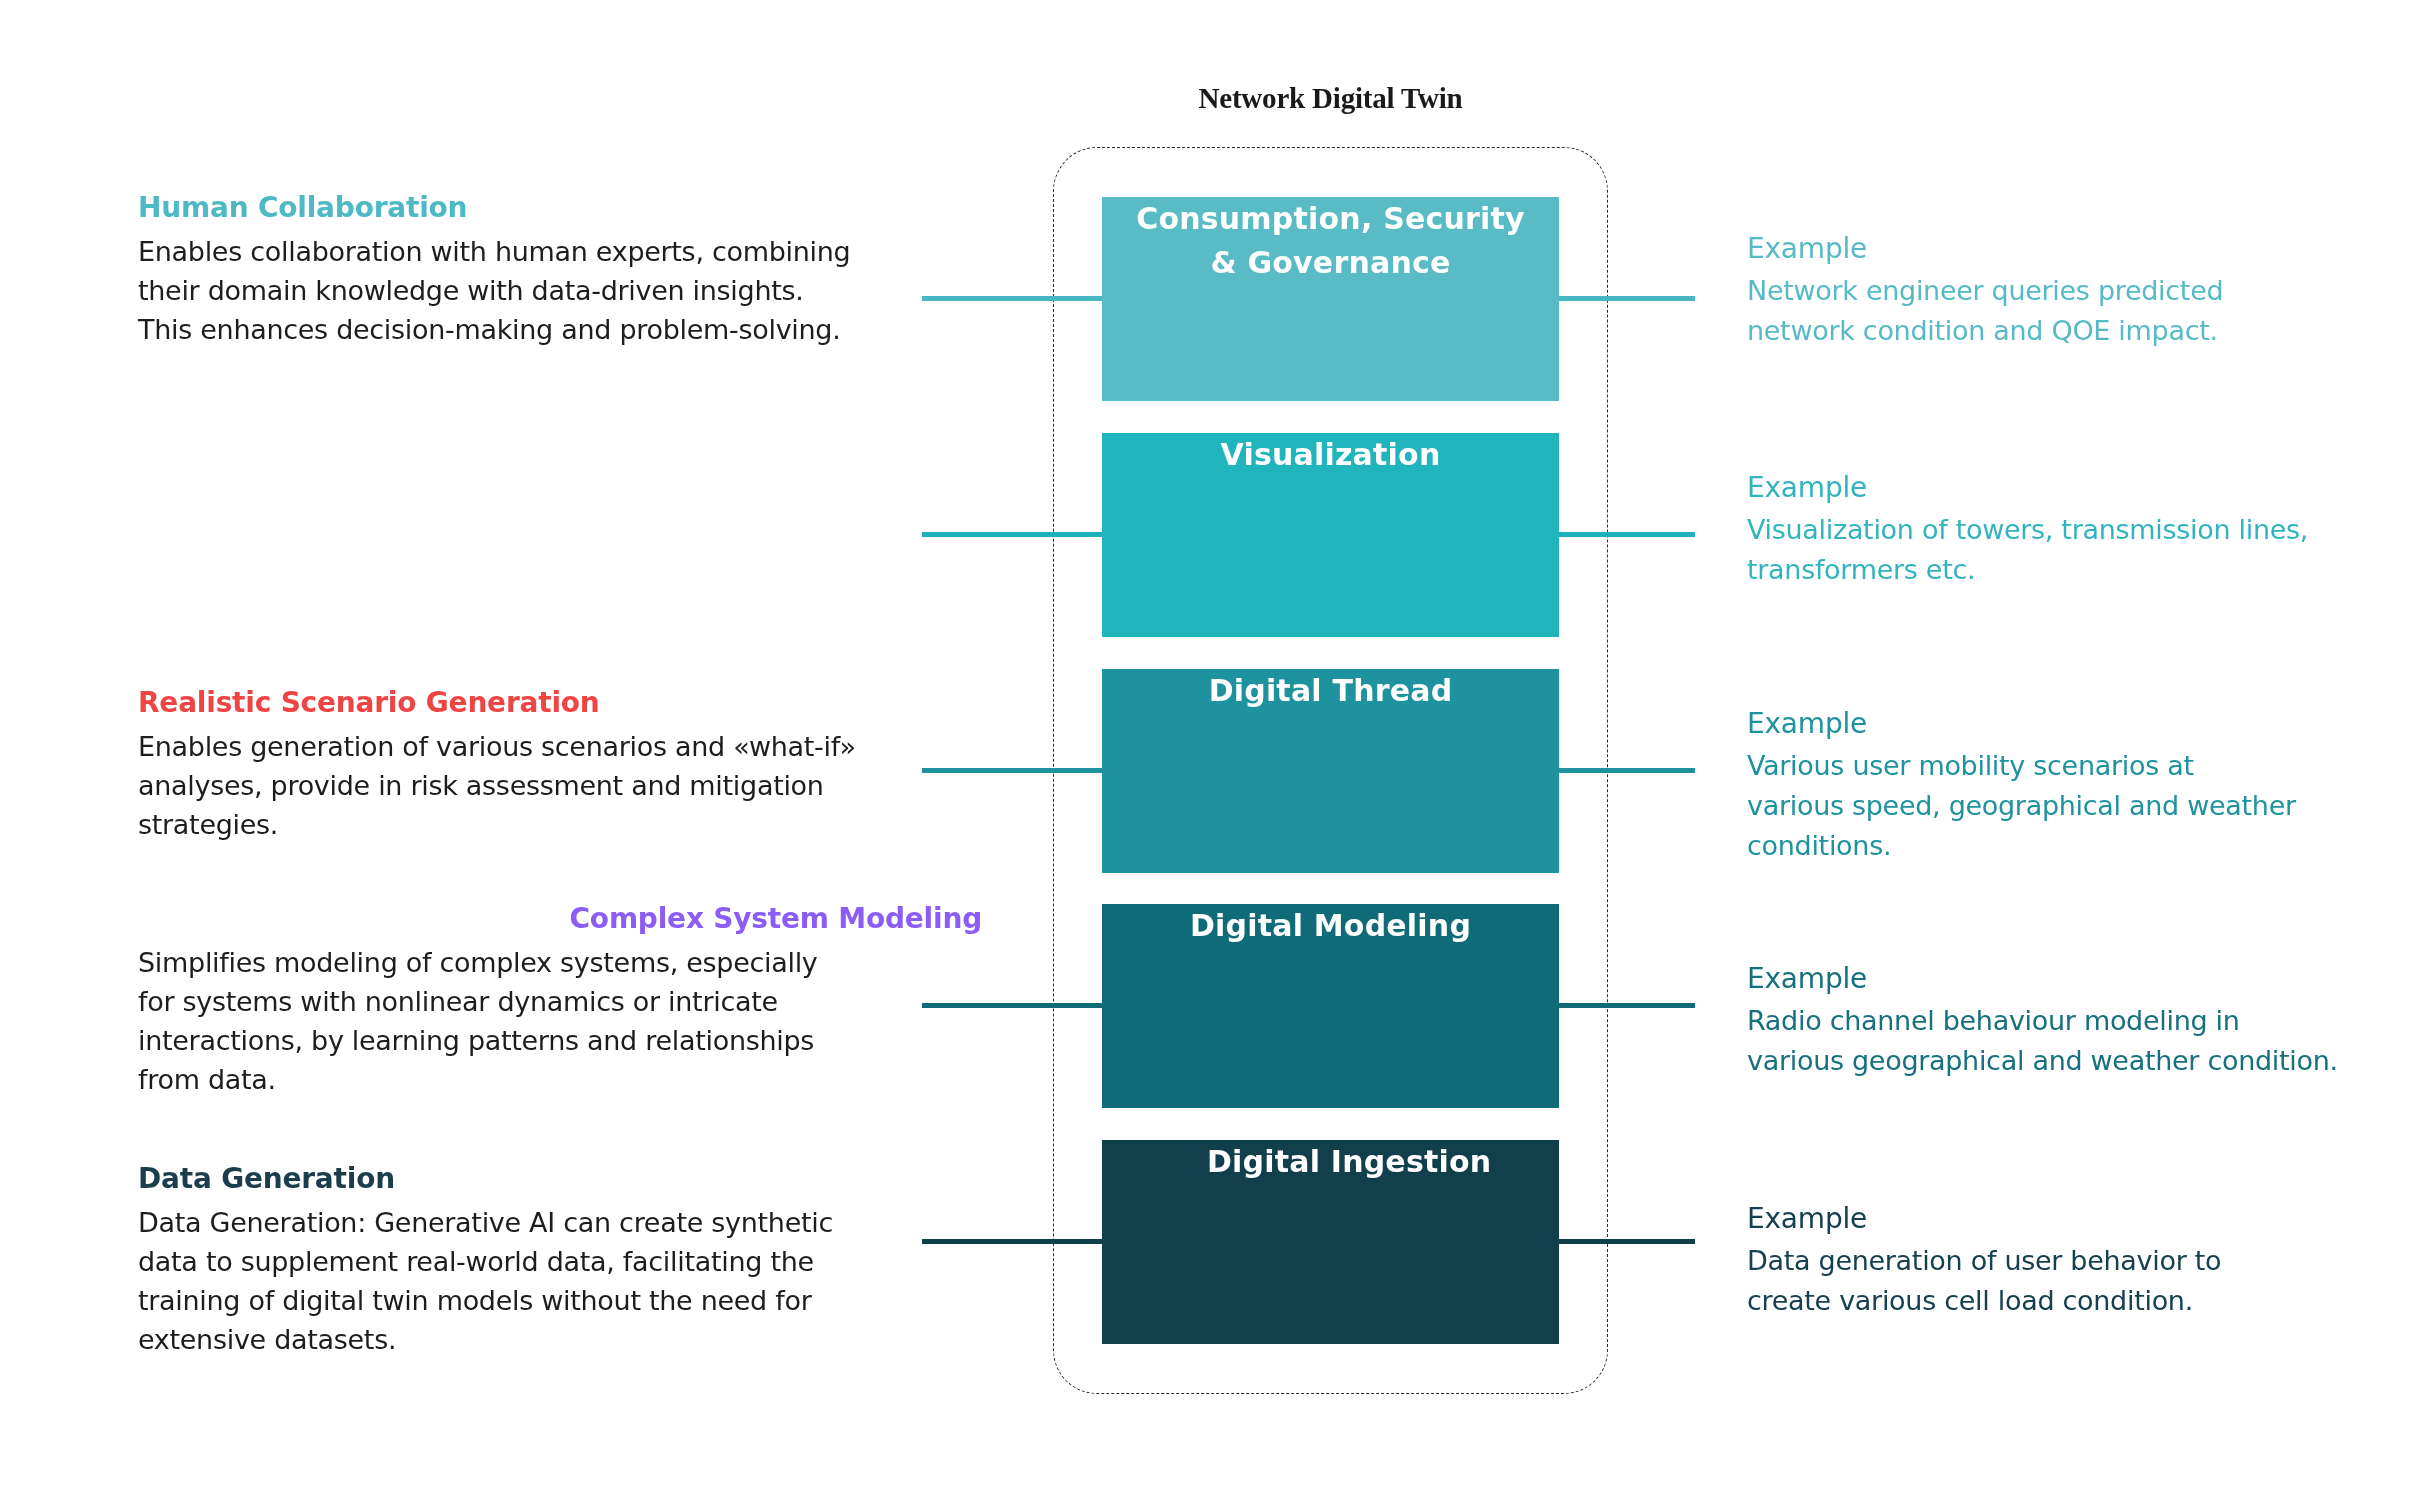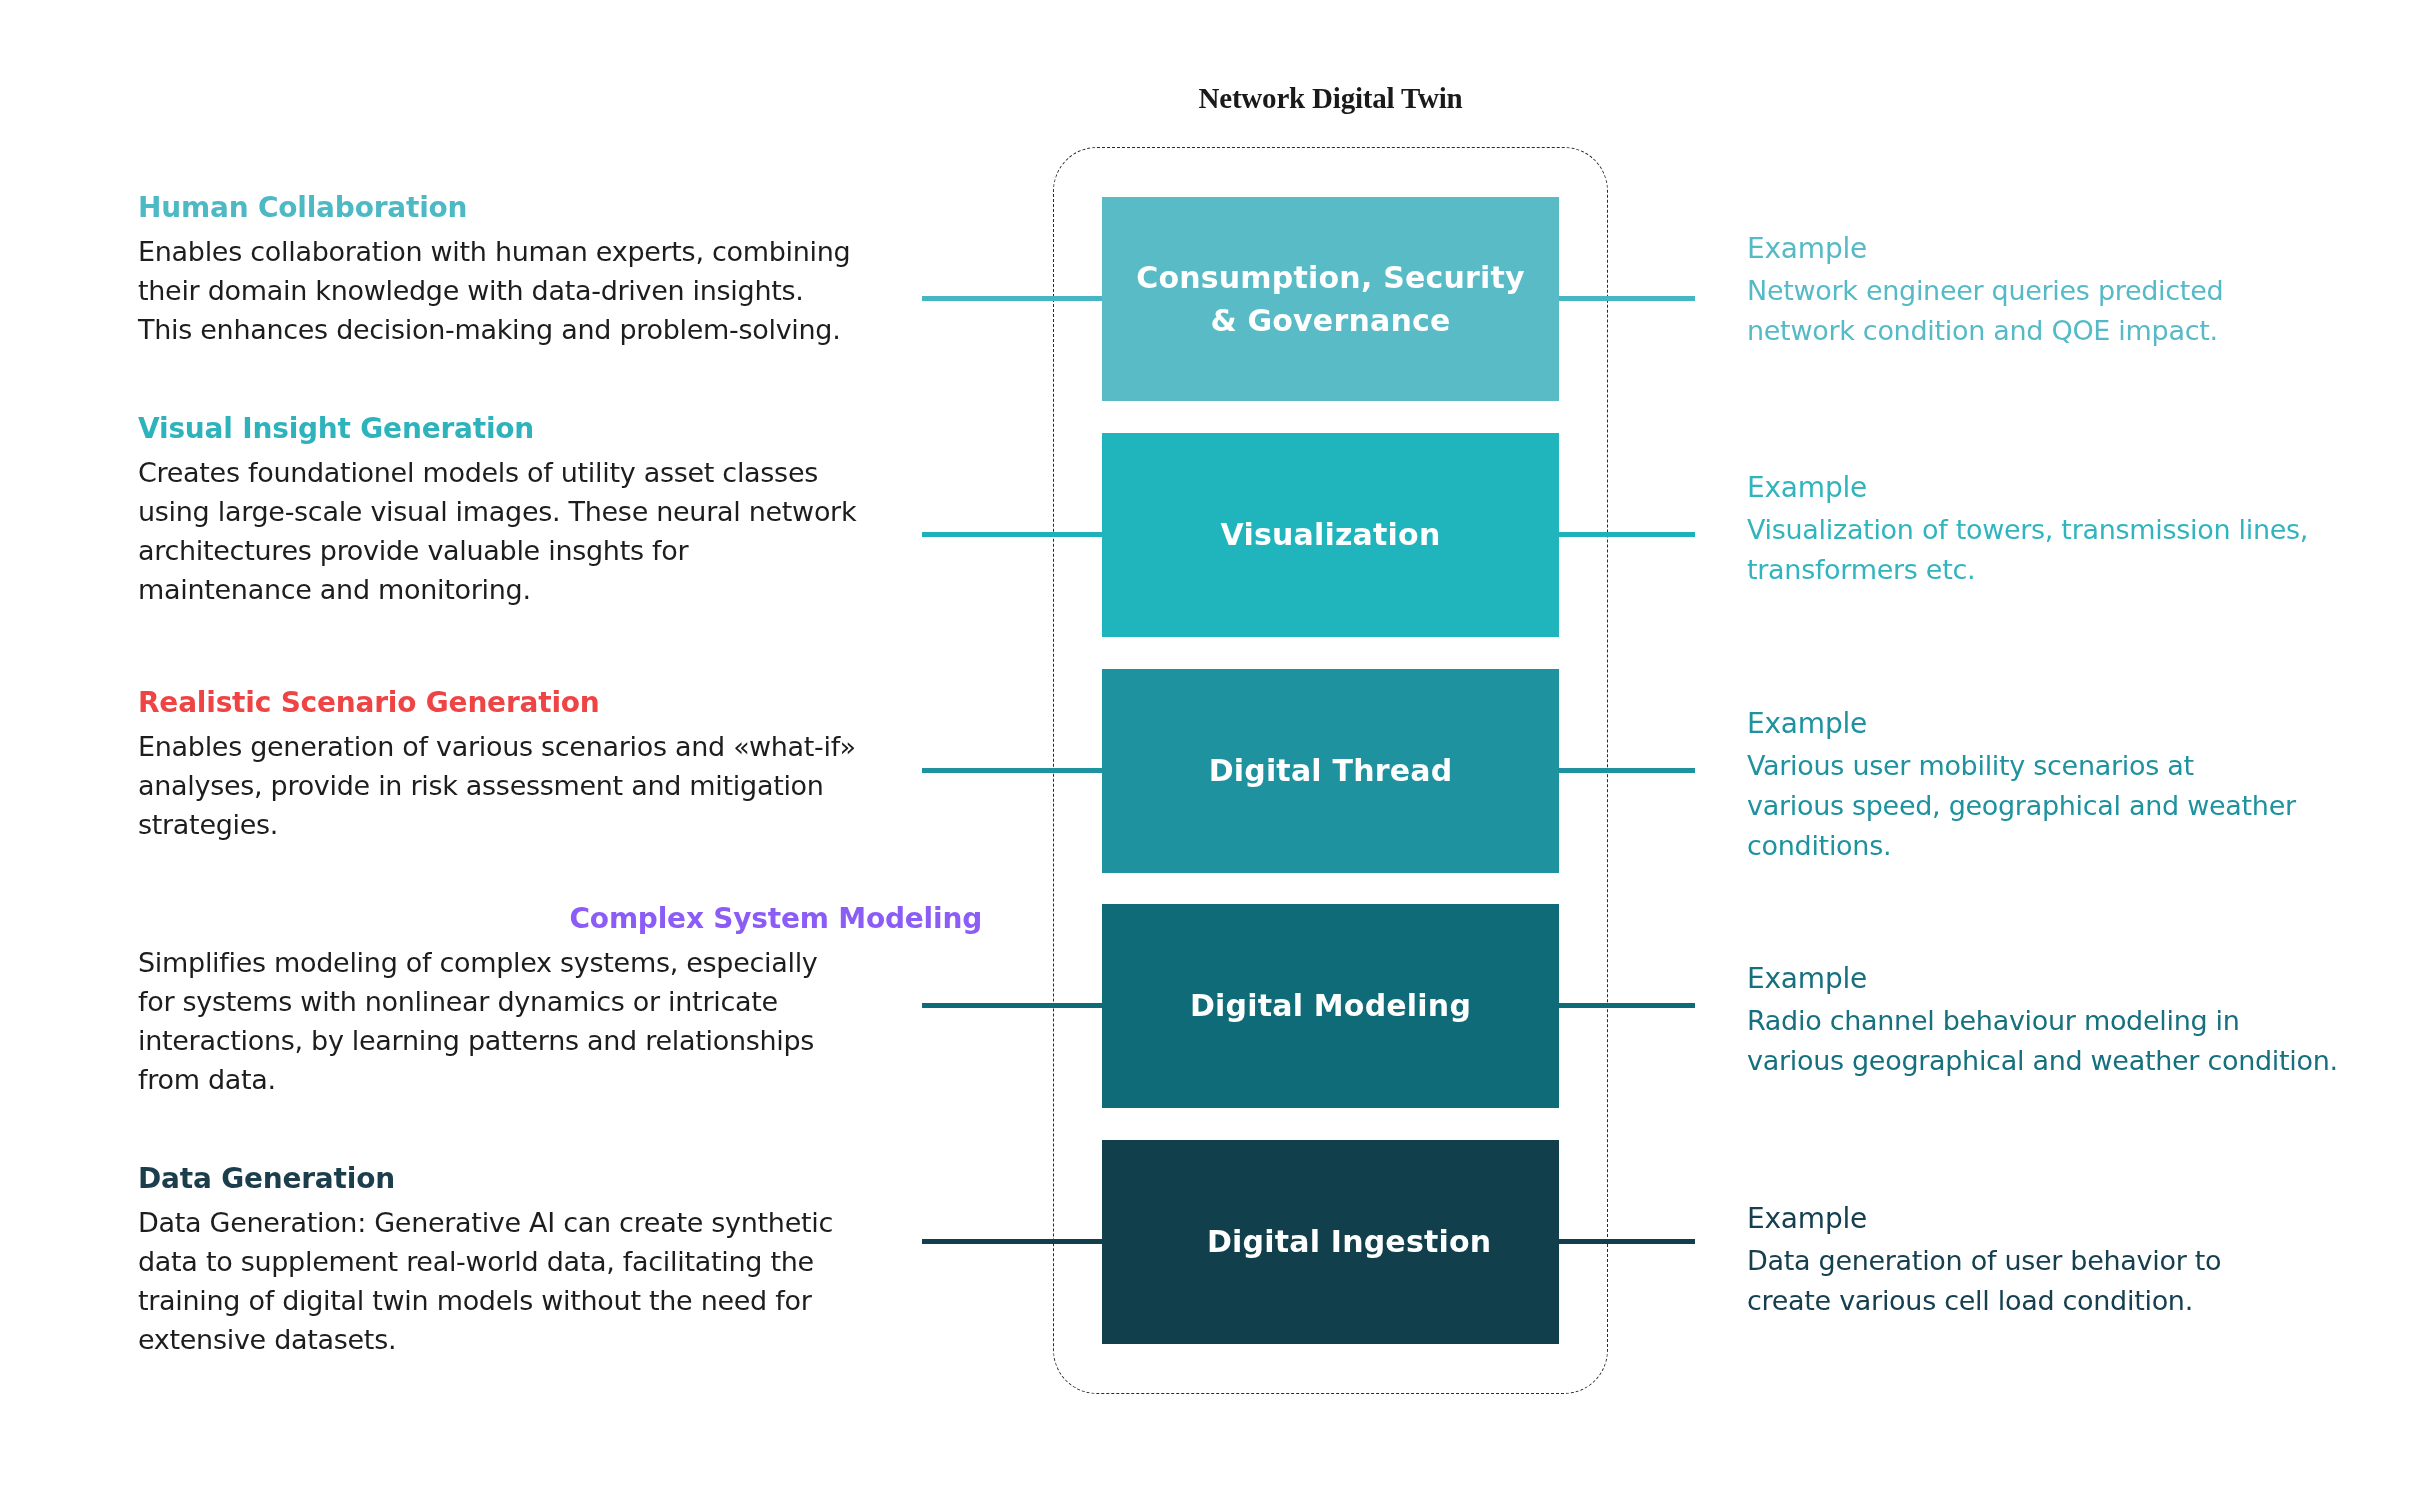--- a/index.html
+++ b/index.html
@@ -22,21 +22,21 @@
   .frame {
     position: absolute;
     left: 1053px; top: 147px; width: 555px; height: 1247px;
     border: 1.9px dashed #2b2b2b;
     border-radius: 44px;
     box-sizing: border-box;
   }
   .stage-box {
     position: absolute;
     left: 1102px; width: 457px; height: 204px;
-    display: flex; align-items: center; justify-content: center;
+    display: flex; align-items: flex-start; justify-content: center;
     text-align: center;
     color: #ffffff; font-weight: bold; font-size: 30px; line-height: 1.45;
     padding: 0 9.7px; box-sizing: border-box;
     white-space: pre-line;
     letter-spacing: 0.2px;
   }
   .connector { position: absolute; height: 4.9px; }
   .connector.left  { left: 922px;  width: 180px; }
   .connector.right { left: 1559px; width: 136px; }
 
@@ -94,27 +94,20 @@
     <span>Consumption, Security
 &amp; Governance</span>
   </div>
   <div class="connector right con-r0" style="background-color: rgb(70, 182, 195);"></div>
   <div class="example exa-r0">
     <h3 style="color: rgb(85, 186, 198);">Example</h3>
     <p style="color: rgb(85, 186, 198);">Network engineer queries predicted
 network condition and QOE impact.</p>
   </div>
 
-  <div class="feature fea-r1">
-    <h3 style="color: rgb(46, 179, 189);">Visual Insight Generation</h3>
-    <p>Creates foundationel models of utility asset classes
-using large-scale visual images. These neural network
-architectures provide valuable insghts for
-maintenance and monitoring.</p>
-  </div>
   <div class="connector left con-r1" style="background-color: rgb(29, 178, 187);"></div>
   <div class="stage-box box-r1" style="background-color: rgb(32, 180, 188);">
     <span>Visualization</span>
   </div>
   <div class="connector right con-r1" style="background-color: rgb(29, 178, 187);"></div>
   <div class="example exa-r1">
     <h3 style="color: rgb(49, 180, 190);">Example</h3>
     <p style="color: rgb(49, 180, 190);">Visualization of towers, transmission lines,
 transformers etc.</p>
   </div>

